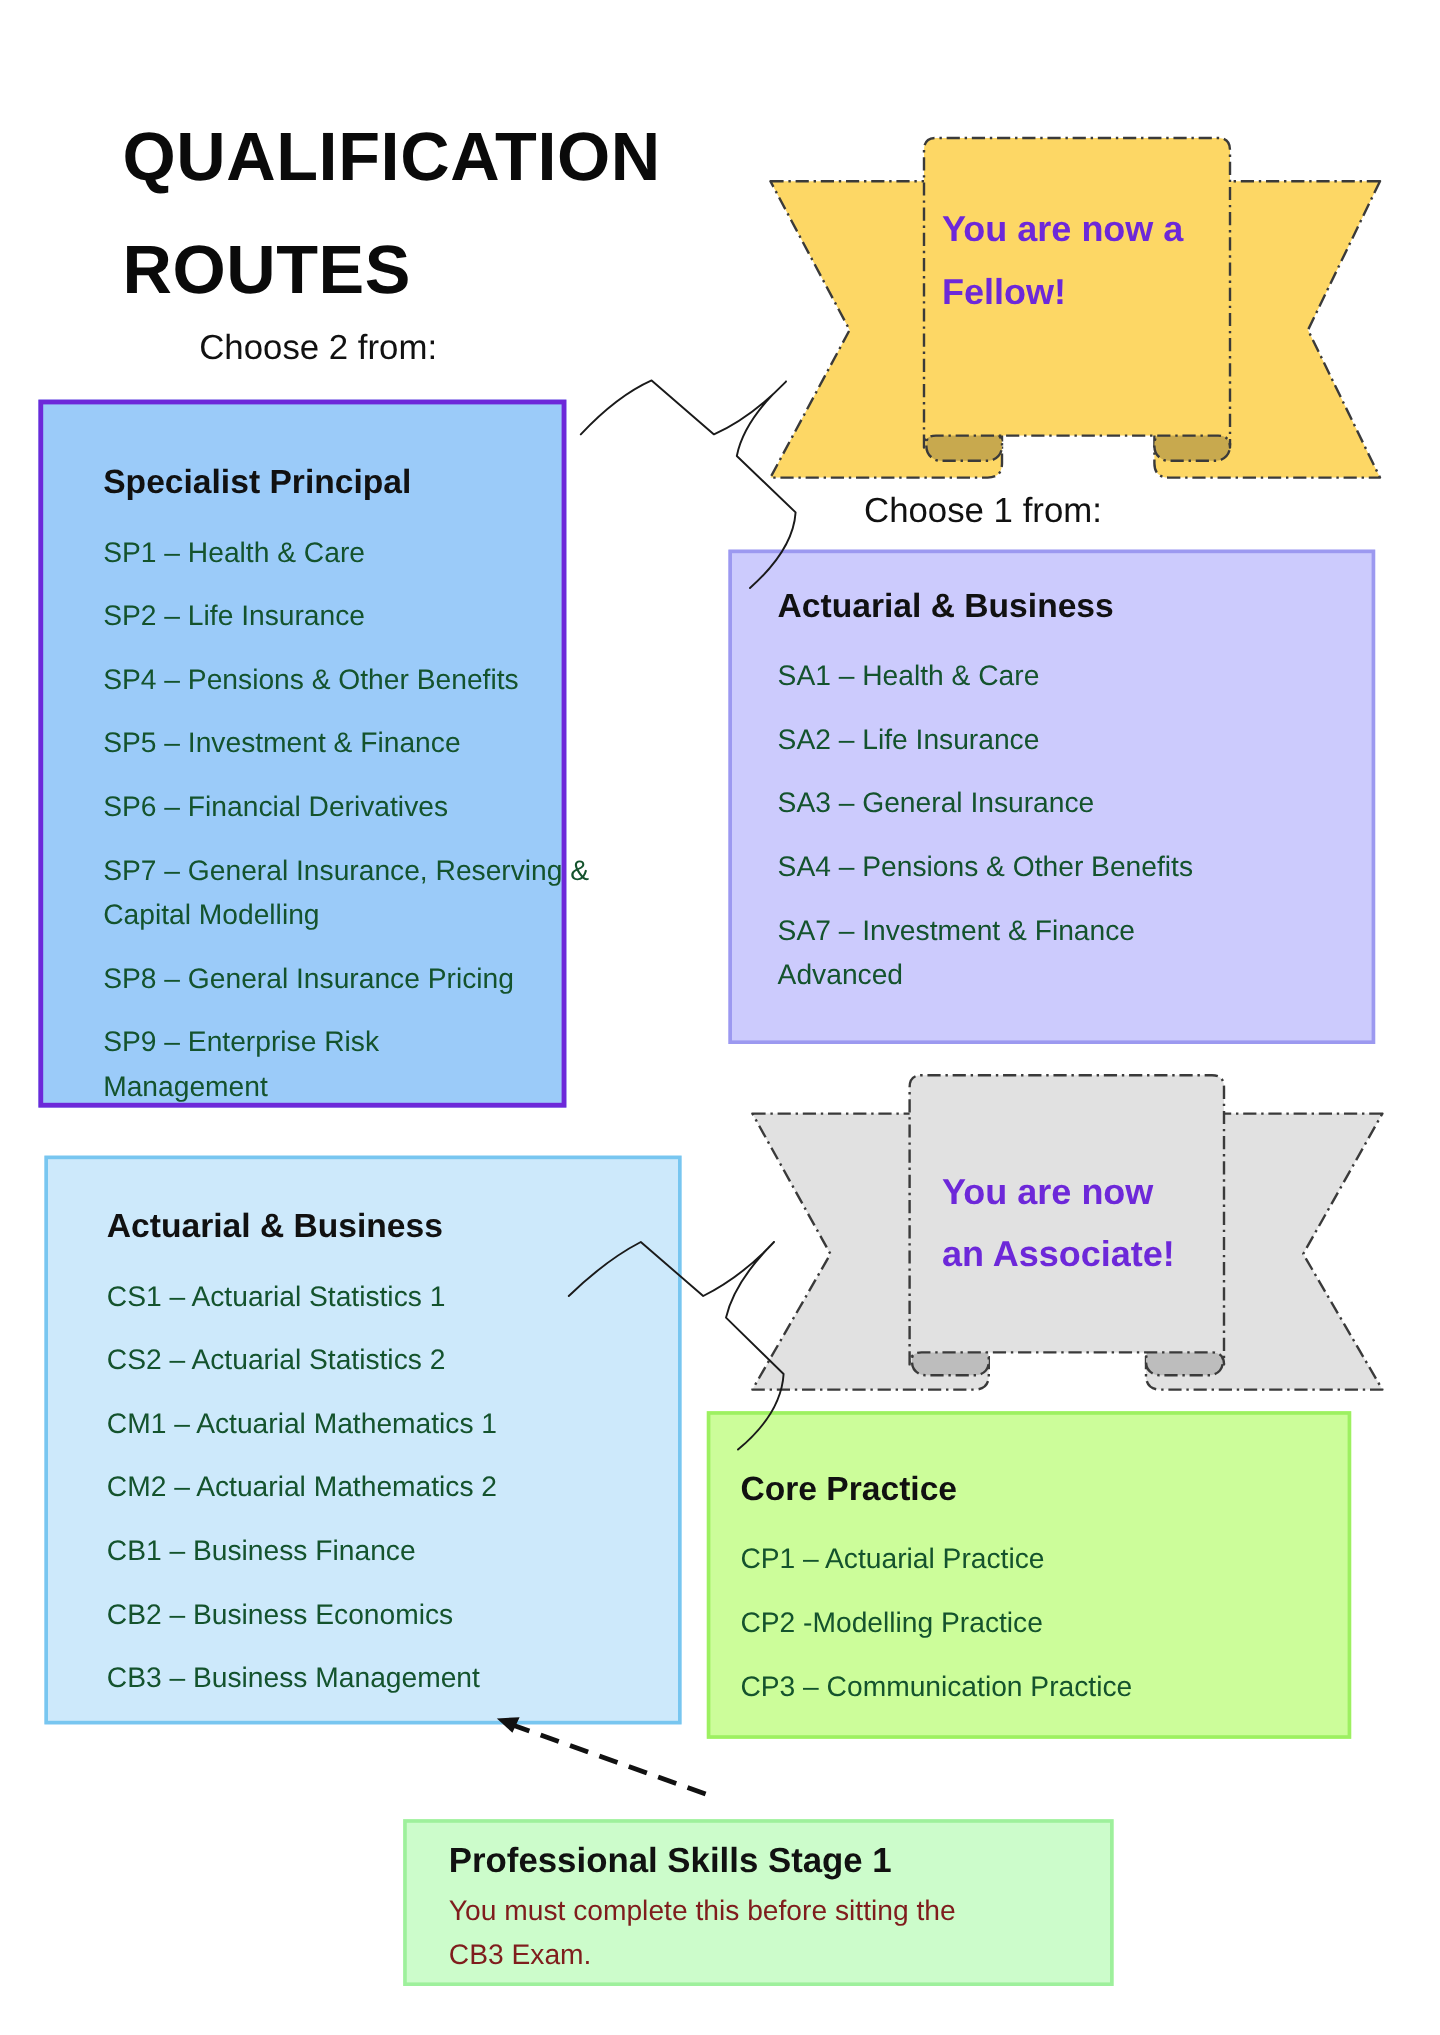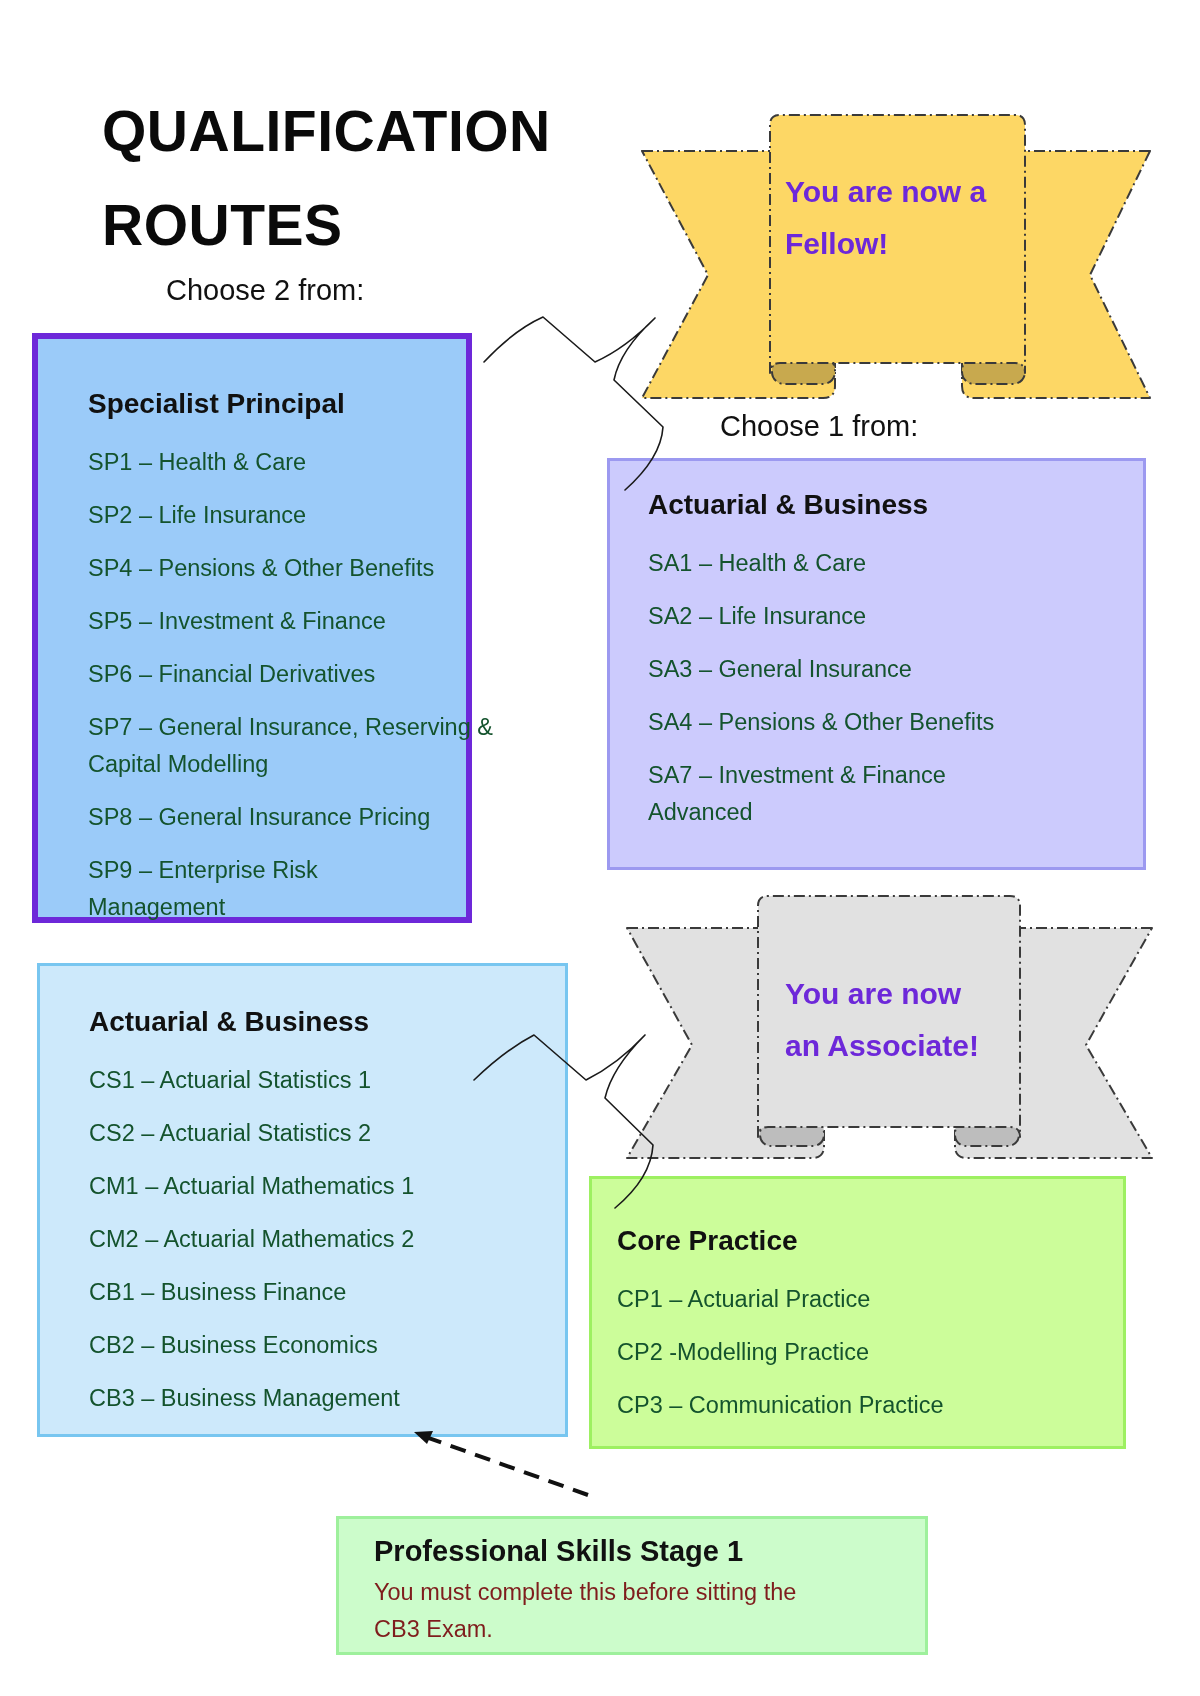--- a/index.html
+++ b/index.html
@@ -10,21 +10,21 @@
   }
   .abs { position: absolute; }
   .page-title {
     left: 86px; top: 68px; font-size: 57px; font-weight: bold; line-height: 94px;
     letter-spacing: 0.5px; color: #0a0a0a; margin: 16px;
   }
   .choose-label { font-size: 29px; line-height: 40px; color: #111; }
   .box { box-sizing: border-box; }
   .box-heading { font-size: 28px; font-weight: bold; line-height: 40px; color: #111; margin: 0 0 20px 0; }
   .box-item { font-size: 23.5px; line-height: 37px; color: #14532d; margin: 0 0 16px 0; }
-  .sp-box { left: 32px; top: 333px; width: 440px; height: 590px; background: #9bcbf9; border: 6px solid #6d28d9; padding: 45px 20px 0 50px; }
+  .sp-box { left: 32px; top: 333px; width: 440px; height: 590px; background: #9bcbf9; border: 4px solid #6d28d9; padding: 45px 20px 0 50px; }
   .sa-box { left: 607px; top: 458px; width: 539px; height: 412px; background: #cccbfd; border: 3px solid #9c99f0; padding: 24px 20px 0 38px; }
   .cs-box { left: 37px; top: 963px; width: 531px; height: 474px; background: #cde9fb; border: 3px solid #78c6f0; padding: 36px 20px 0 49px; }
   .cp-box { left: 589px; top: 1176px; width: 537px; height: 273px; background: #ccfd9a; border: 3px solid #9df061; padding: 42px 20px 0 25px; }
   .ps-box { left: 336px; top: 1516px; width: 592px; height: 139px; background: #ccfccb; border: 3px solid #9ef09c; padding: 12px 36px 0 35px; }
   .ps-box .box-heading { font-size: 29px; margin-bottom: 3px; }
   .ps-box .ps-body { font-size: 23.5px; line-height: 37px; color: #7f1d1d; }
   .ribbon-text { font-size: 30px; font-weight: bold; line-height: 52px; color: #6d28d9; }
   svg.overlay { position: absolute; left: 0; top: 0; }
 </style>
 </head>

